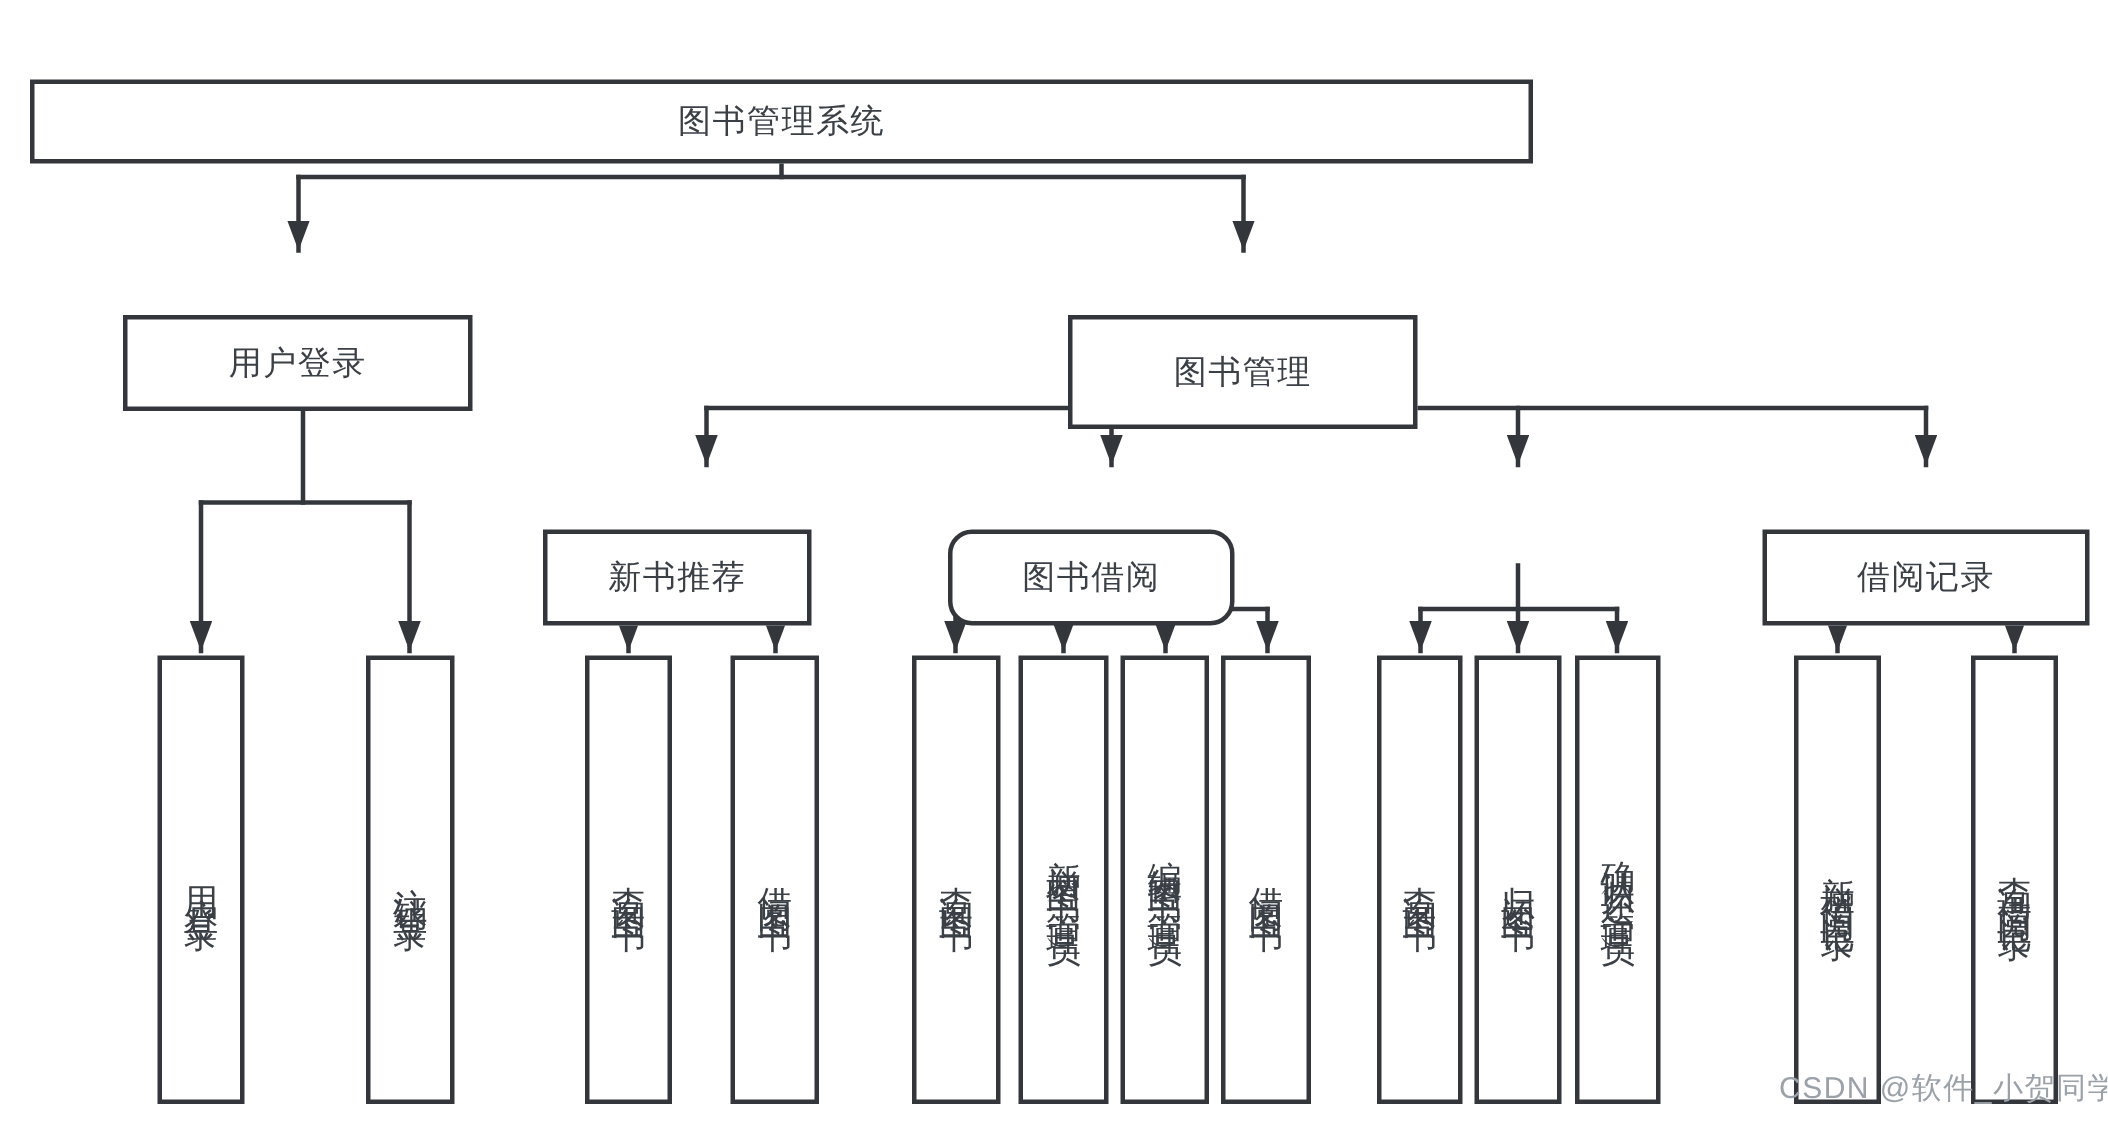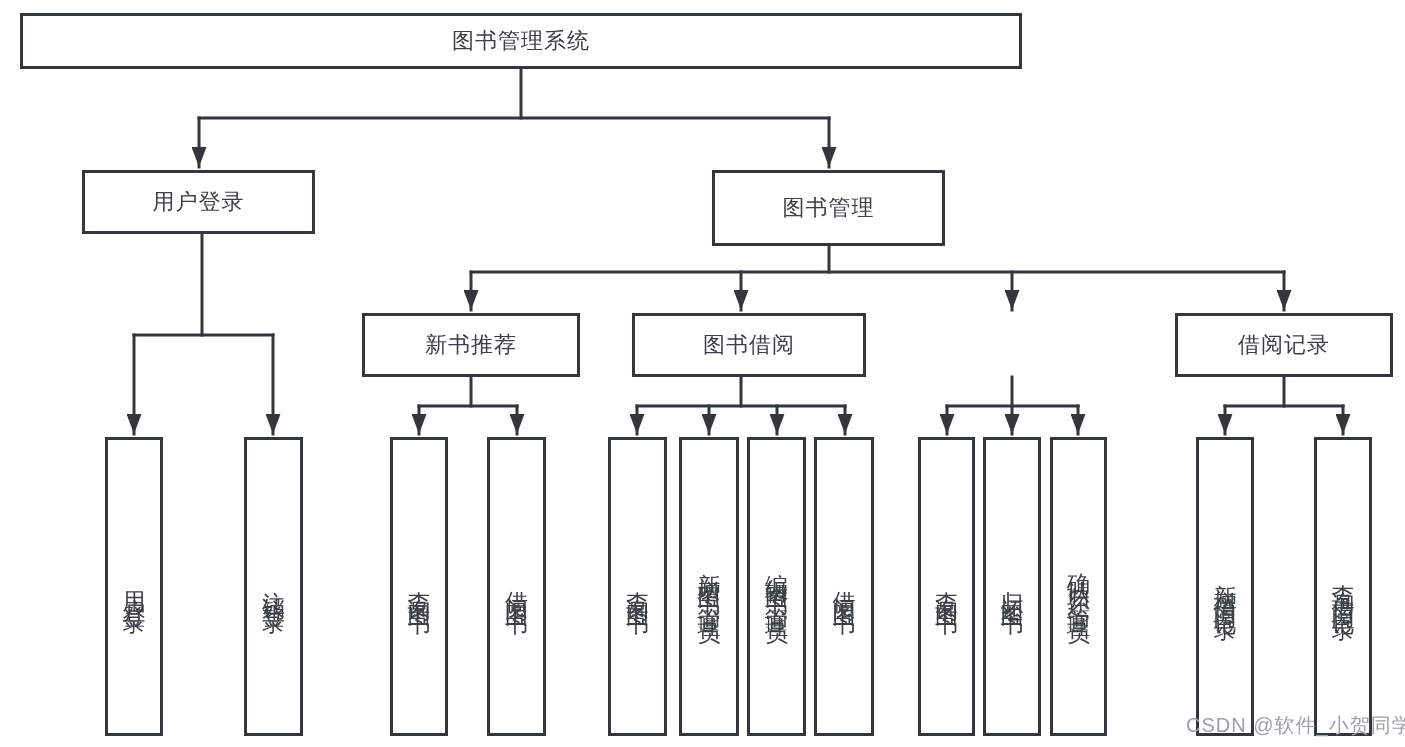--- a/index.html
+++ b/index.html
@@ -18,21 +18,21 @@
   }
   .connectors{position:absolute;left:0;top:0;width:1405px;height:747px;}
   .node{
     position:absolute;
     box-sizing:border-box;
     border:3px solid var(--line);
     background:var(--box-bg);
     display:flex;align-items:center;justify-content:center;
     color:var(--text);
   }
-  .hnode{font-size:22px;letter-spacing:1px;}
+  .hnode{font-size:22px;letter-spacing:1px;margin-top:40px;}
   .vnode span{
     writing-mode:vertical-rl;
     text-orientation:mixed;
     font-size:23px;
     line-height:1;
     letter-spacing:7px;
     color:var(--text);
     white-space:nowrap;
   }
   .watermark{
@@ -104,24 +104,24 @@
     <span>图书管理系统</span>
   </div>
 
   <div class="node hnode" style="left:82px;top:170px;width:233px;height:64px;">
     <span>用户登录</span>
   </div>
   <div class="node hnode" style="left:712px;top:170px;width:233px;height:76px;">
     <span>图书管理</span>
   </div>
 
-  <div class="node hnode" style="left:362px;top:313px;width:218px;height:64px;">
+  <div class="node hnode" style="left:362px;top:313px;width:179px;height:64px;">
     <span>新书推荐</span>
   </div>
-  <div class="node hnode" style="left:632px;top:313px;width:234px;height:64px;">
+  <div class="node hnode" style="left:632px;top:313px;width:191px;height:64px;border-radius:16px;">
     <span>图书借阅</span>
   </div>
   <div class="node hnode" style="left:1175px;top:313px;width:218px;height:64px;">
     <span>借阅记录</span>
   </div>
 
   <div class="node vnode" style="left:105px;top:437px;width:58px;height:299px;">
     <span>用户登录</span>
   </div>
   <div class="node vnode" style="left:244px;top:437px;width:59px;height:299px;">

